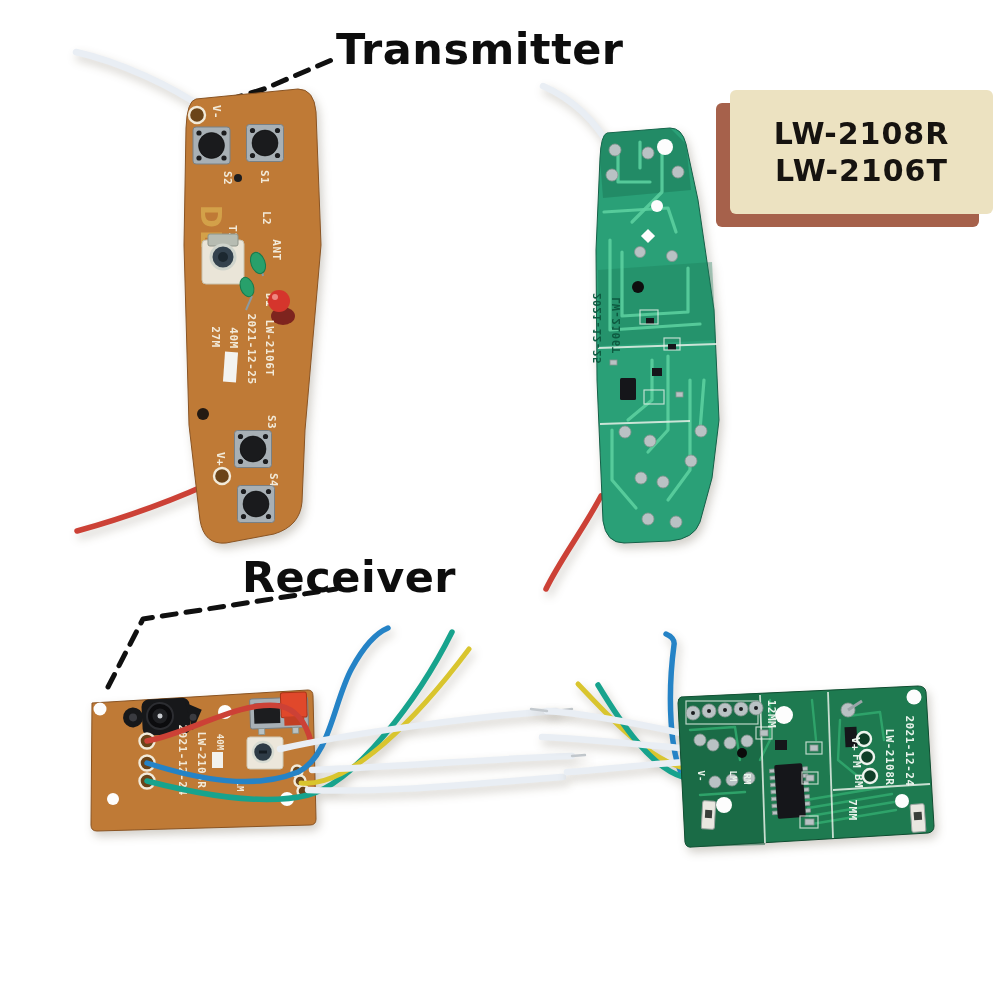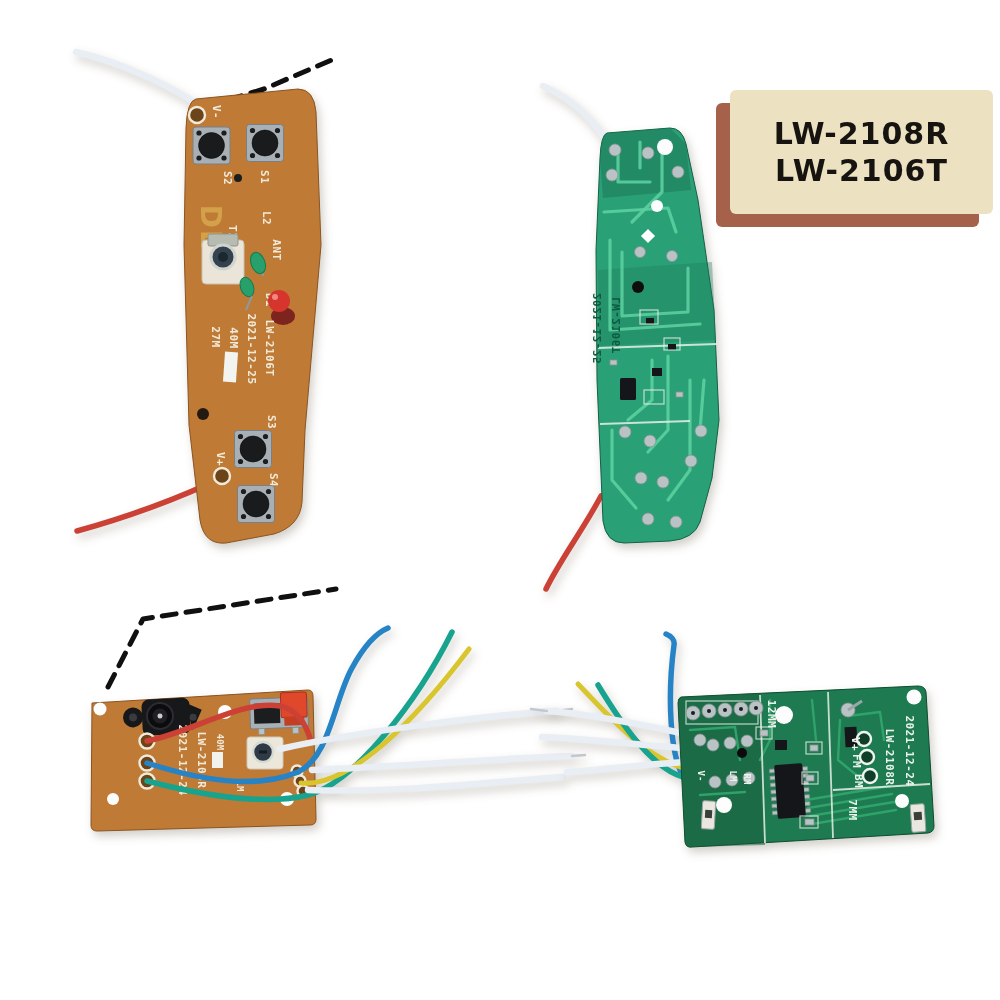--- a/index.html
+++ b/index.html
@@ -385,20 +385,22 @@
       <text class="silk-g" text-anchor="middle" transform="rotate(90 855 781)" x="855" y="781">BM</text>
       <text class="silk-g-sm" text-anchor="middle" transform="rotate(90 730 776)" x="730" y="776">LM</text>
       <text class="silk-g-sm" text-anchor="middle" transform="rotate(90 744 779)" x="744" y="779">RM</text>
       <text class="silk-g-sm" text-anchor="middle" transform="rotate(90 698 776)" x="698" y="776">V-</text>
       <text class="silk-g" text-anchor="middle" transform="rotate(90 849 810)" x="849" y="810">7MM</text>
       <text class="silk-g" text-anchor="middle" transform="rotate(90 886 757)" x="886" y="757">LW-2108R</text>
       <text class="silk-g" text-anchor="middle" transform="rotate(90 906 751)" x="906" y="751">2021-12-24</text>
     </g>
   </svg>
 
-
+  <div class="annotation" id="t-label" style="left:336px;top:24px;">Transmitter</div>
+
+  <div class="annotation" id="r-label" style="left:242px;top:552px;">Receiver</div>
 
   <div id="model-box">
     <div class="model-line">LW-2108R</div>
     <div class="model-line">LW-2106T</div>
   </div>
 
 </div>
 
 </body></html>

